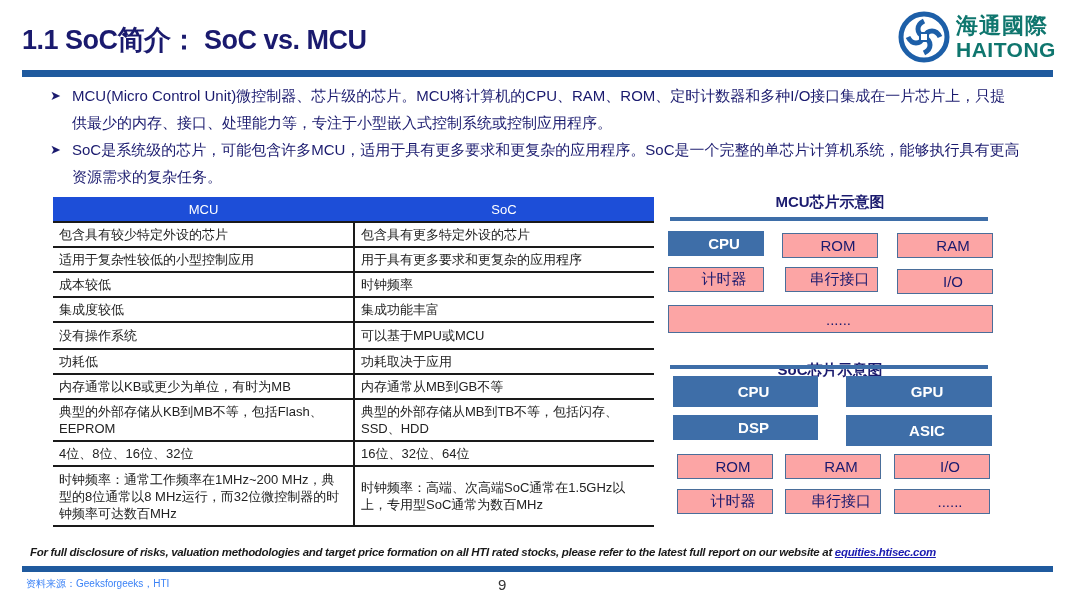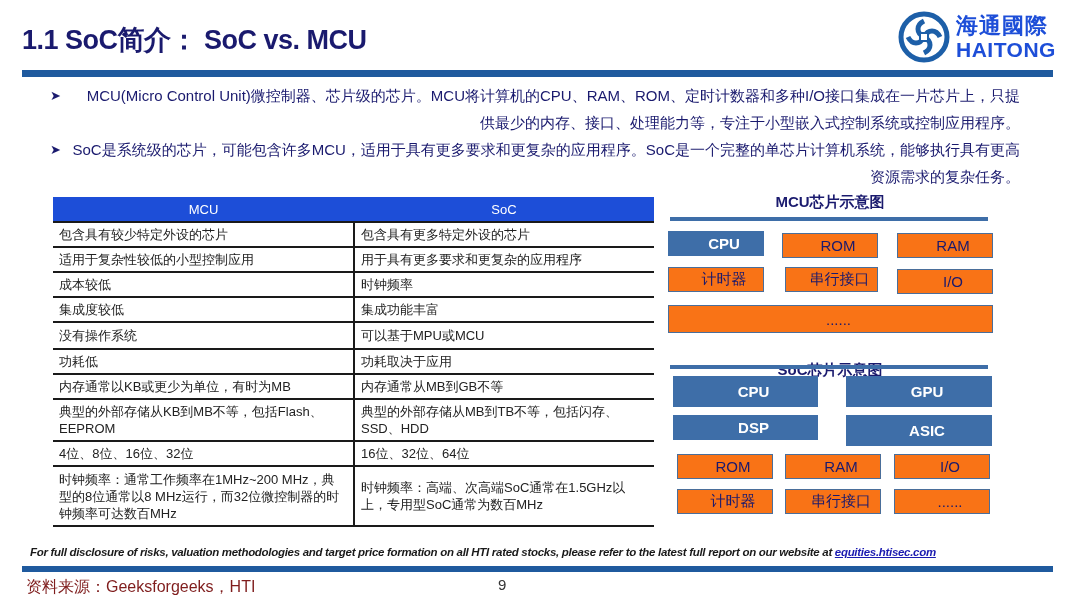--- a/index.html
+++ b/index.html
@@ -1,40 +1,40 @@
 <!DOCTYPE html>
 <html><head>
 <meta charset="utf-8">
 <style>
   * { margin:0; padding:0; box-sizing:border-box; }
   body { width:1080px; height:611px; background:#ffffff; position:relative; overflow:hidden;
          font-family:"Liberation Sans","DejaVu Sans",sans-serif; color:#1a1a1a; }
   .title { position:absolute; left:22px; top:22px; font-size:27px; font-weight:bold; color:#1a1a6e; letter-spacing:-0.5px; }
   .logo { position:absolute; left:898px; top:10px; width:160px; height:54px; display:flex; align-items:center; }
   .logo-mark { width:52px; height:52px; }
-  .logo-text { margin-left:6px; color:#1d4ed8; line-height:1; }
+  .logo-text { margin-left:6px; color:#0f766e; line-height:1; }
   .logo-cn { font-size:22px; font-weight:bold; letter-spacing:1px; }
   .logo-en { font-size:21px; font-weight:bold; margin-top:2px; letter-spacing:0.5px; }
   .top-rule { position:absolute; left:22px; top:70px; width:1031px; height:7px; background:#1f5a9e; }
   .bullets { position:absolute; left:50px; top:82px; width:970px; font-size:15px; color:#1a1a6e; line-height:27px; }
-  .bullet { position:relative; padding-left:22px;text-align:right; }
+  .bullet { position:relative; padding-left:22px; }
   .bullet::before { content:"➤"; position:absolute; left:0; top:0; font-size:13px; color:#1a1a6e; }
   table.cmp { position:absolute; left:53px; top:197px; width:601px; border-collapse:collapse; font-size:13px; }
   table.cmp th { background:#1d4ed8; color:#fff; font-weight:normal; height:25px; font-size:13px; border-bottom:2px solid #1a1a1a; }
   table.cmp td { border-bottom:2px solid #1a1a1a; padding:2px 6px; vertical-align:middle; line-height:17px; color:#222; }
   table.cmp td.c1 { width:301px; border-right:2px solid #1a1a1a; }
   .diag-title { position:absolute; font-size:15px; font-weight:bold; color:#1a1a6e; text-align:center; }
   .diag-rule { position:absolute; height:4px; background:#3e6ea8; }
   .blk { position:absolute; display:flex; align-items:center; justify-content:center; font-size:15px;padding-left:16px; }
   .blk.solid { background:#3e6ea8; color:#fff; font-weight:bold; }
-  .blk.outline { background:#f97316; border:1.5px solid #4a6e9a; color:#1a1a6e; }
+  .blk.outline { background:#fca5a5; border:1.5px solid #4a6e9a; color:#1a1a6e; }
   .disclaimer { position:absolute; left:30px; top:546px; font-size:11.5px; font-style:italic; font-weight:bold; color:#1a1a1a; letter-spacing:-0.3px; }
   .disclaimer a { color:#1a1ab0; text-decoration:underline; }
   .bottom-rule { position:absolute; left:22px; top:566px; width:1031px; height:6px; background:#1f5a9e; }
-  .source { position:absolute; left:26px; top:577px; font-size:16px; color:#7f1d1d; }
+  .source { position:absolute; left:26px; top:577px; font-size:10px; color:#3b82f6; }
   .page-num { position:absolute; left:498px; top:576px; font-size:15px; color:#333; }
 </style>
 </head>
 <body>
 
 <div class="title">1.1 SoC简介： SoC vs. MCU</div>
 
 <div class="logo">
   <svg class="logo-mark" viewBox="0 0 52 52">
     <circle cx="26" cy="26" r="23" fill="none" stroke="#1d5fa8" stroke-width="5"></circle>

